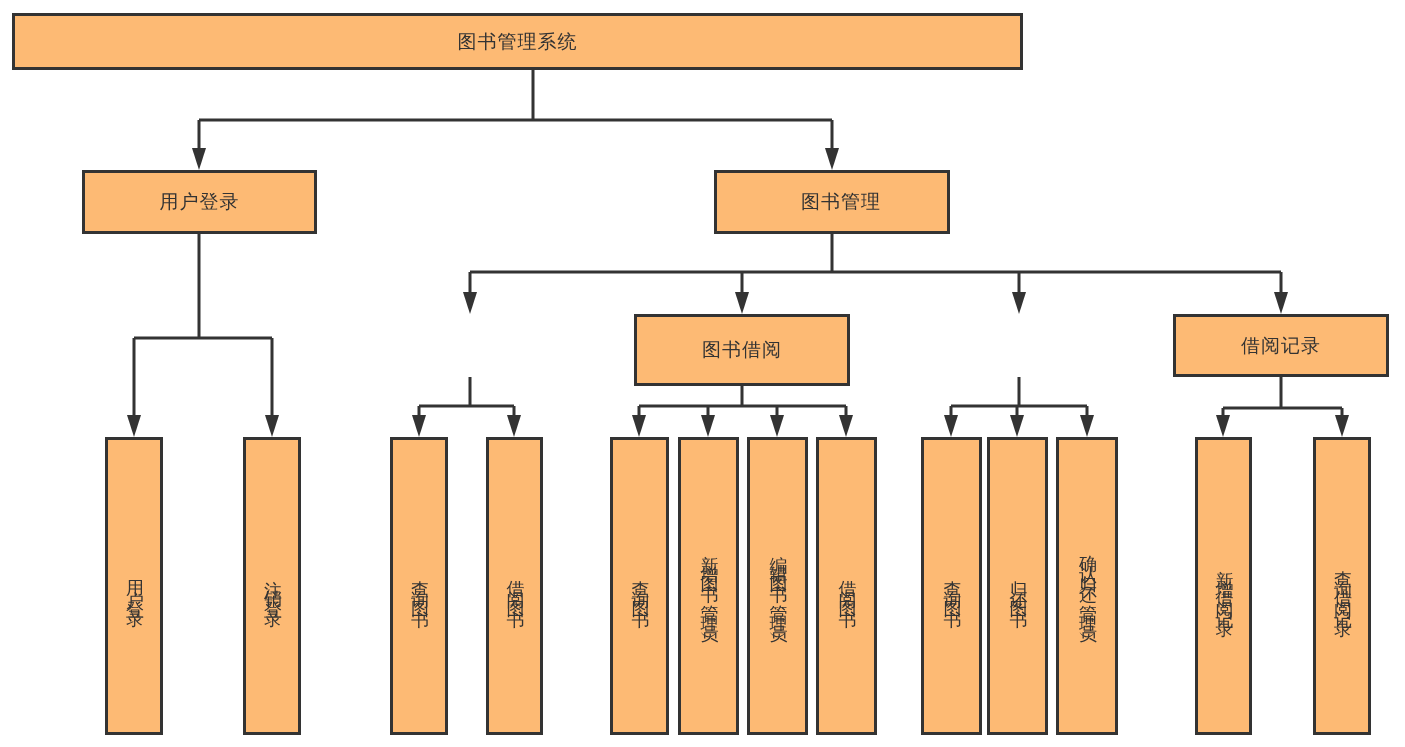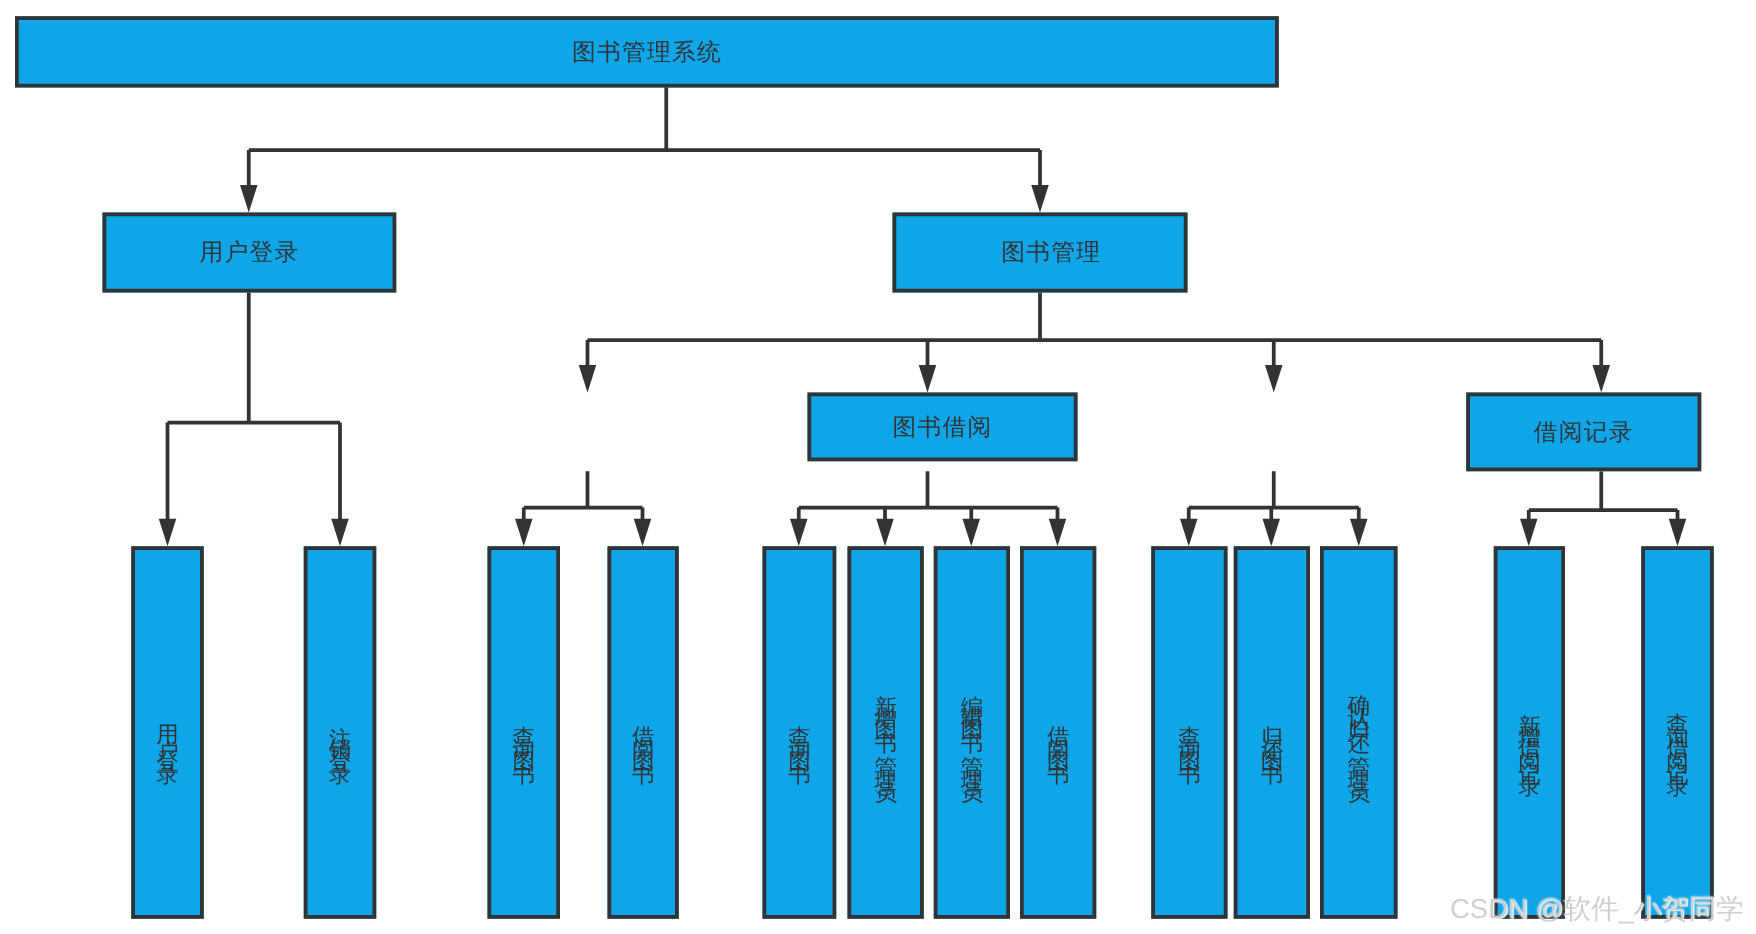--- a/index.html
+++ b/index.html
@@ -12,46 +12,47 @@
     overflow: hidden;
   }
   #connectors {
     position: absolute;
     left: 0; top: 0;
     width: 1405px; height: 747px;
     z-index: 1;
   }
   .node {
     position: absolute;
-    background: #0ea5e9;
+    background: #fdba74;
     border: 3px solid #333333;
     box-sizing: border-box;
     display: flex;
     align-items: center;
     justify-content: center;
     color: #333333;
     z-index: 2;
+    font-family: Liberation Mono, monospace;
   }
   .hnode { font-size: 19px; letter-spacing: 1px; }
   .leaf {
     top: 437px;
     height: 298px;
     font-size: 18px;
     writing-mode: vertical-rl;
     text-orientation: upright;
     letter-spacing: 10px;
     line-height: 1;
   }
   .root      { left: 12px;   top: 13px;  width: 1011px; height: 57px; }
   .n-login   { left: 82px;   top: 170px; width: 235px;  height: 64px; }
   .n-mgmt    { left: 714px;  top: 170px; width: 236px;  height: 64px; padding-left: 18px; }
   .n-newbook { left: 362px;  top: 314px; width: 215px;  height: 63px; }
-  .n-borrow  { left: 634px;  top: 314px; width: 216px;  height: 55px; margin-left: 12px; }
+  .n-borrow  { left: 634px;  top: 314px; width: 216px;  height: 72px; }
   .n-current { left: 911px;  top: 314px; width: 216px;  height: 63px; }
-  .n-records { left: 1173px; top: 314px; width: 188px;  height: 63px; text-align: center; }
+  .n-records { left: 1173px; top: 314px; width: 216px;  height: 63px; text-align: center; }
   .a1 { left: 105px;  width: 58px; }
   .a2 { left: 243px;  width: 58px; }
   .b1 { left: 390px;  width: 58px; }
   .b2 { left: 486px;  width: 57px; }
   .c1 { left: 610px;  width: 59px; }
   .c2 { left: 678px;  width: 61px; }
   .c3 { left: 747px;  width: 61px; }
   .c4 { left: 816px;  width: 61px; }
   .d1 { left: 921px;  width: 61px; }
   .d2 { left: 987px;  width: 61px; }
@@ -133,14 +134,13 @@
   <div class="node leaf c3">编辑图书（管理员）</div>
   <div class="node leaf c4">借阅图书</div>
 
   <div class="node leaf d1">查询图书</div>
   <div class="node leaf d2">归还图书</div>
   <div class="node leaf d3">确认归还（管理员）</div>
 
   <div class="node leaf e1">新增借阅记录</div>
   <div class="node leaf e2">查询借阅记录</div>
 
-  <div id="watermark">CSDN @软件_小贺同学</div>
 </div>
 
 </body></html>

